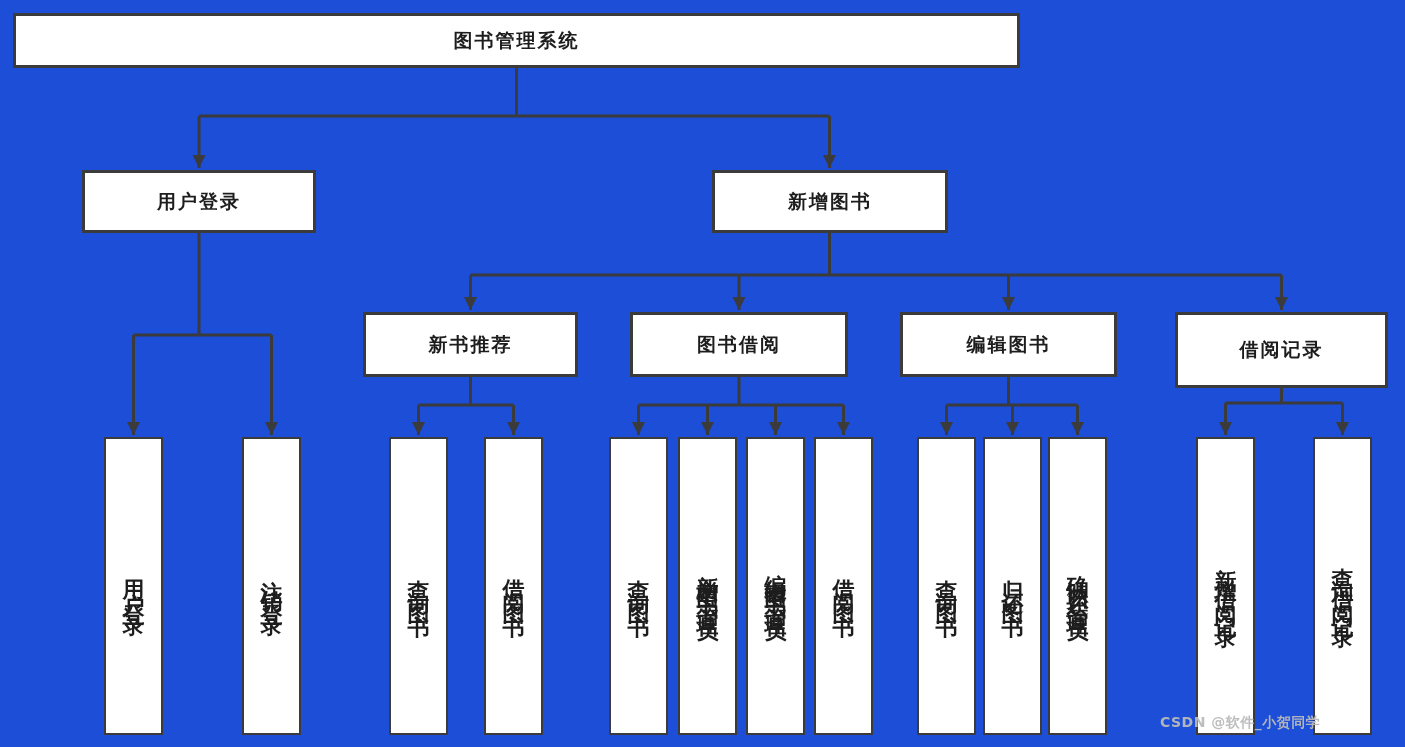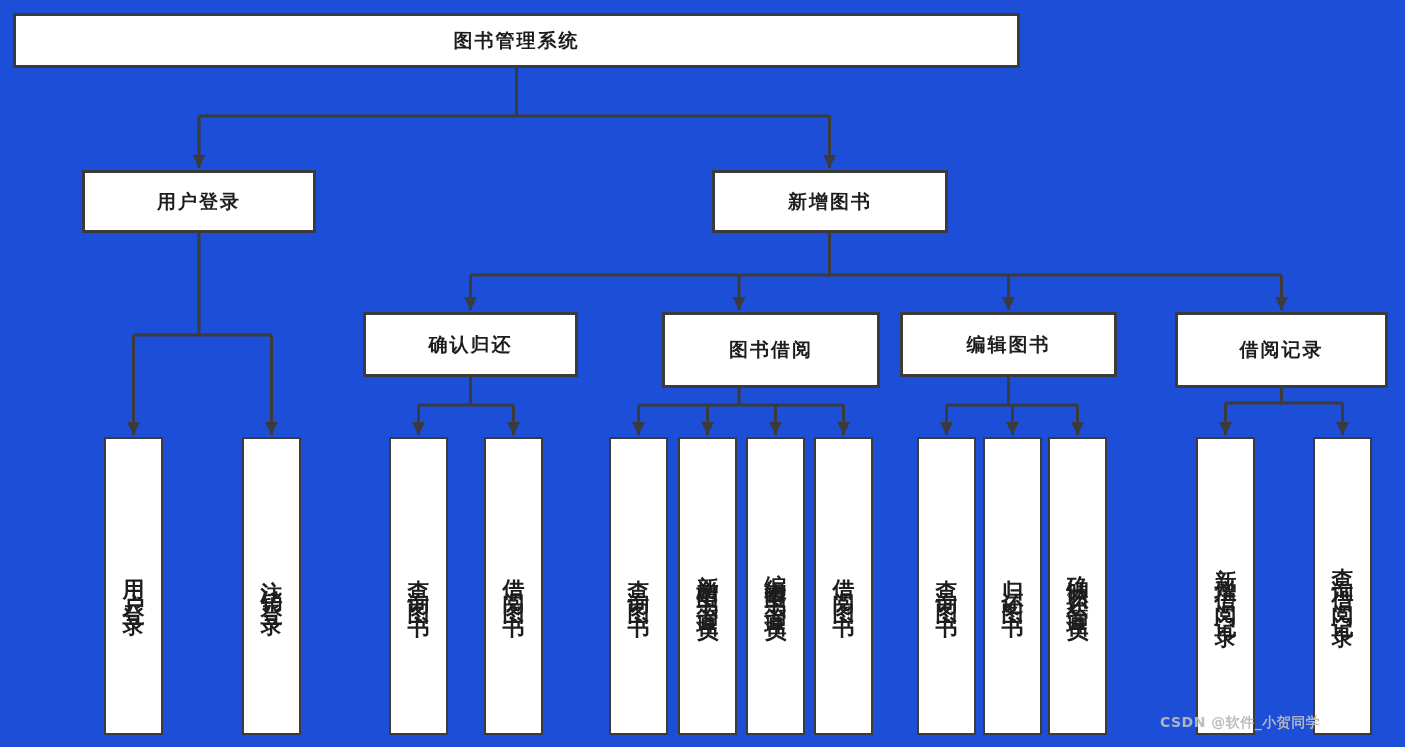--- a/index.html
+++ b/index.html
@@ -31,21 +31,21 @@
     justify-content: center;
     font-size: 19px;
     letter-spacing: 2px;
     color: #1d1d1d;
     z-index: 2;
   }
   .n-root   { left: 13px;  top: 13px;  width: 1007px; height: 55px; }
   .n-login  { left: 82px;  top: 170px; width: 234px;  height: 63px; }
   .n-mgmt   { left: 712px; top: 170px; width: 236px;  height: 63px; }
   .n-rec    { left: 363px; top: 312px; width: 215px;  height: 65px; }
-  .n-borrow { left: 662px; top: 312px; width: 218px;  height: 76px; }
+  .n-borrow { left: 630px; top: 312px; width: 218px;  height: 65px; }
   .n-current{ left: 900px; top: 312px; width: 217px;  height: 65px; }
   .n-records{ left: 1175px;top: 312px; width: 213px;  height: 76px; }
 
   .leaf {
     top: 437px;
     width: 59px;
     height: 298px;
     border-width: 2.5px;
   }
   .leaf span {
@@ -129,21 +129,21 @@
       <line x1="1225.5" y1="403" x2="1225.5" y2="435" marker-end="url(#arrow)"></line>
       <line x1="1342.5" y1="403" x2="1342.5" y2="435" marker-end="url(#arrow)"></line>
     </g>
   </svg>
 
   <div class="node n-root">图书管理系统</div>
 
   <div class="node n-login">用户登录</div>
   <div class="node n-mgmt">新增图书</div>
 
-  <div class="node n-rec">确认归还</div>
+  <div class="node n-rec">新书推荐</div>
   <div class="node n-borrow">图书借阅</div>
   <div class="node n-current">编辑图书</div>
   <div class="node n-records">借阅记录</div>
 
   <div class="node leaf l-g1a">
     <span>用户登录</span>
   </div>
   <div class="node leaf l-g1b">
     <span>注销登录</span>
   </div>

